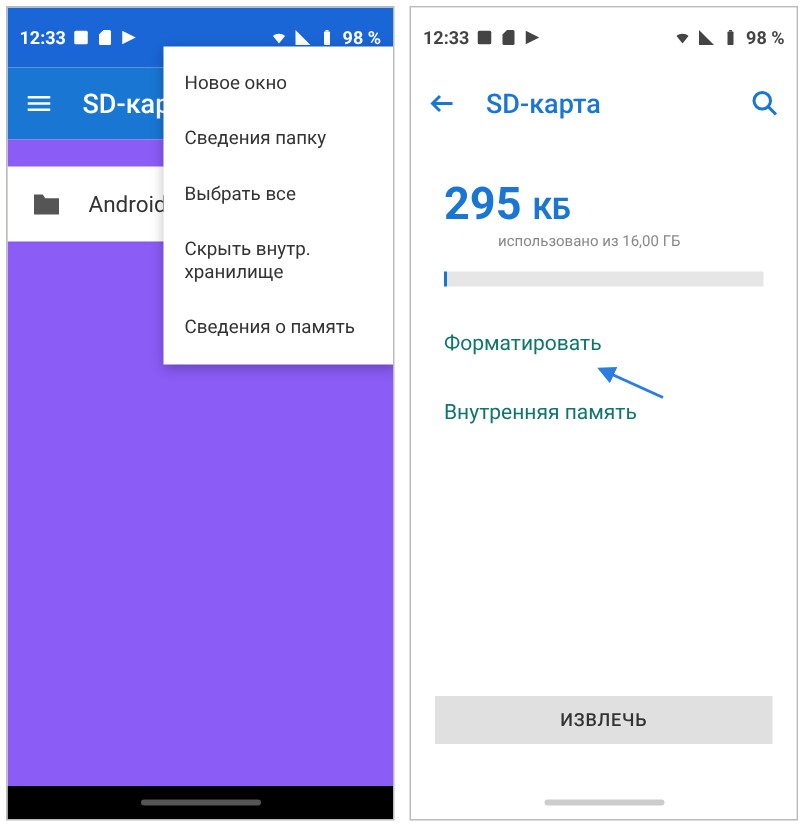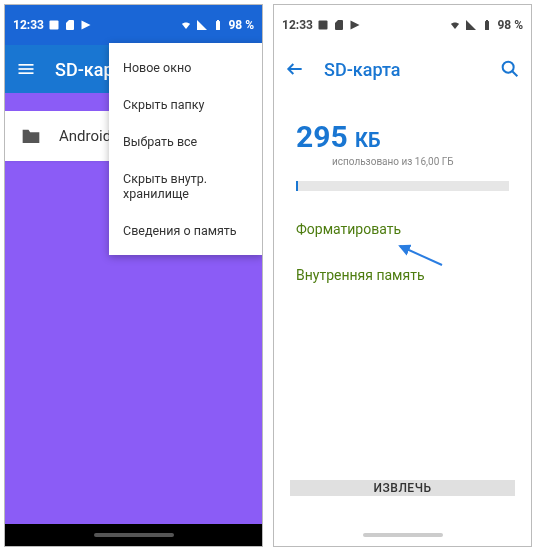--- a/index.html
+++ b/index.html
@@ -70,48 +70,48 @@
     padding: 0 16px;
     font-size: 15px;
     color: #333;
     box-shadow: 0 1px 2px rgba(0,0,0,0.06);
   }
   .folder-icon { width: 20px; height: 16px; margin-right: 18px; }
 
   
   .popup {
     position: absolute;
-    top: 38px;
+    top: 26px;
     left: 104px;
     width: 154px;
     background: #fff;
     box-shadow: 0 2px 8px rgba(0,0,0,0.28);
     z-index: 10;
     padding: 6px 0;
   }
   .popup-item {
     font-size: 12.5px;
     color: #333;
     padding: 11px 14px;
     cursor: pointer;
   }
 
   
   .storage-size { font-size: 30px; font-weight: 700; color: #1976d2; margin-top: 8px; }
   .storage-sub { font-size: 10px; color: #888; margin-top: 2px; padding-left: 36px; }
   .bar-track { width: 100%; height: 10px; background: #e6e6e6; margin-top: 14px; position: relative; }
   .bar-fill { position: absolute; left: 0; top: 0; bottom: 0; width: 2px; background: #1976d2; }
-  .action-link { font-size: 14px; color: #4d7c0f; margin-top: 30px; cursor: pointer; }
+  .action-link { font-size: 14px; color: #0f766e; margin-top: 30px; cursor: pointer; }
 
   
   .eject-btn {
     position: absolute;
     bottom: 28px;
     left: 16px; right: 16px;
-    height: 16px;
+    height: 32px;
     background: #e0e0e0;
     color: #333;
     font-size: 12px;
     font-weight: 500;
     letter-spacing: .5px;
     display: flex;
     align-items: center;
     justify-content: center;
     cursor: pointer;
   }
@@ -204,21 +204,21 @@
         <span>Android</span>
       </div>
     </div>
 
     <div class="navbar black">
       <div class="nav-pill"></div>
     </div>
 
     <div class="popup">
       <div class="popup-item">Новое окно</div>
-      <div class="popup-item">Скрыть папку</div>
+      <div class="popup-item">Сведения папку</div>
       <div class="popup-item">Выбрать все</div>
       <div class="popup-item">Скрыть внутр. хранилище</div>
       <div class="popup-item">Сведения о память</div>
     </div>
 
     <svg class="arrow" style="top:178px; left:180px;" viewBox="0 0 50 24">
       <defs>
           <marker id="ah1" markerWidth="6" markerHeight="6" refX="5" refY="3" orient="auto">
             <path d="M0,0 L6,3 L0,6 z" fill="#2a7de1"></path>
           </marker>

